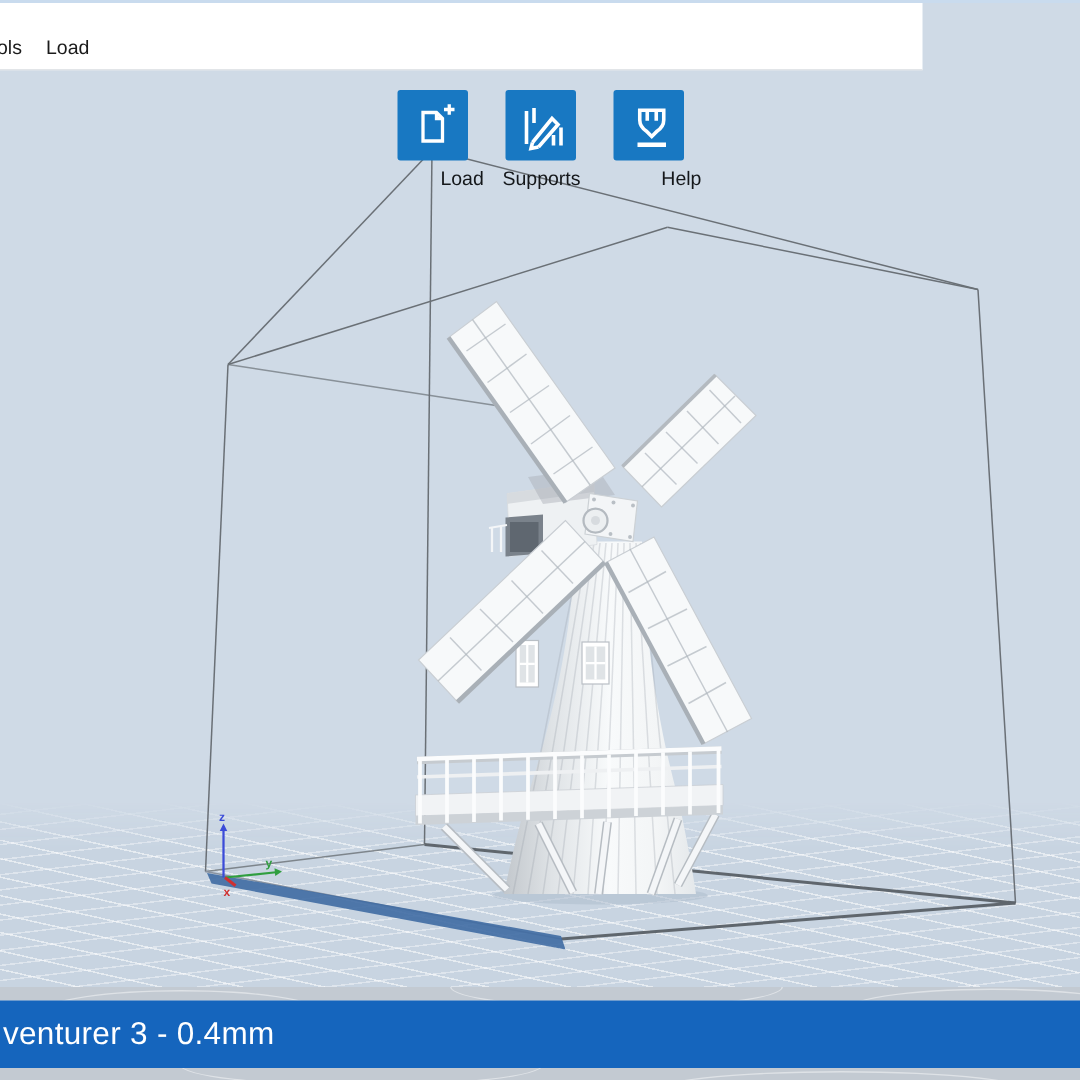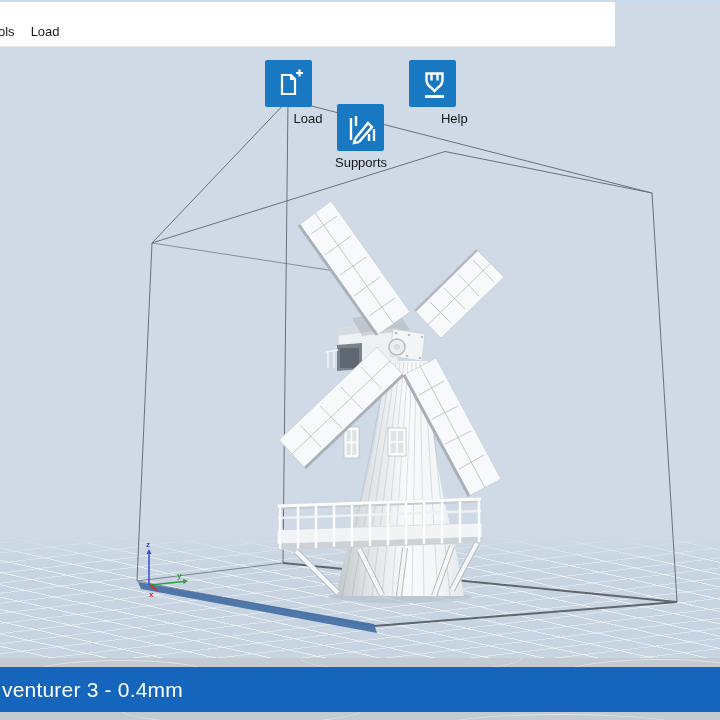--- a/index.html
+++ b/index.html
@@ -254,21 +254,21 @@
         <g stroke="#ffffff" stroke-width="2.2" fill="none">
           <path d="M12 10 h9 l4 4 v15 h-13 z"></path>
           <path d="M21 10 v4 h4"></path>
           <path d="M26 8 h7 M29.5 4.5 v7"></path>
         </g>
       </svg>
     </div>
     <div class="cap">Load</div>
   </div>
 
-  <div class="tool" style="left:337px;margin-top:44px;">
+  <div class="tool" style="left:337px;">
     <div class="sq">
       <svg width="38" height="38" viewBox="0 0 38 38">
         <g stroke="#ffffff" stroke-width="2.4" fill="none">
           <path d="M9 9 v22"></path>
           <path d="M14 7 v10"></path>
           <path d="M27 25 v7"></path>
           <path d="M32 20 v12"></path>
           <path d="M13 30 L26 14 L30 18 L17 33"></path>
           <path d="M13 30 L12 34 L17 33"></path>
         </g>

